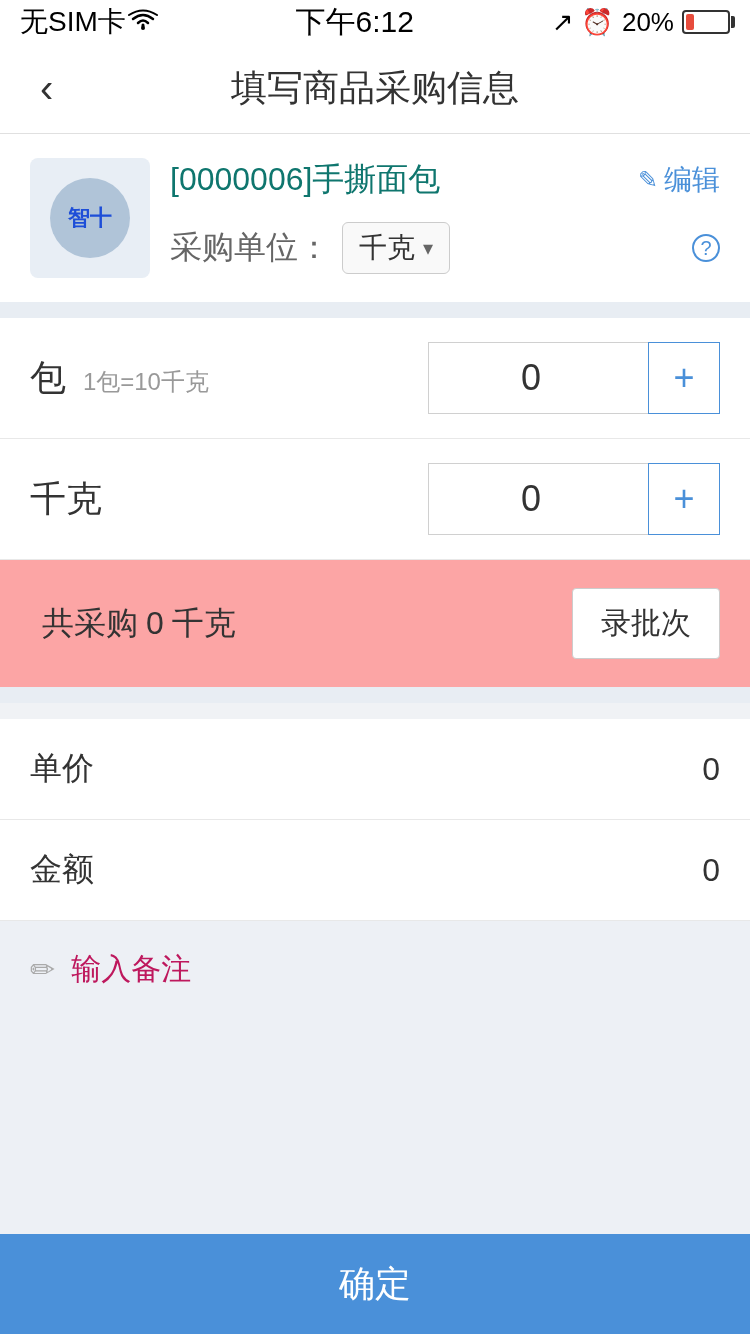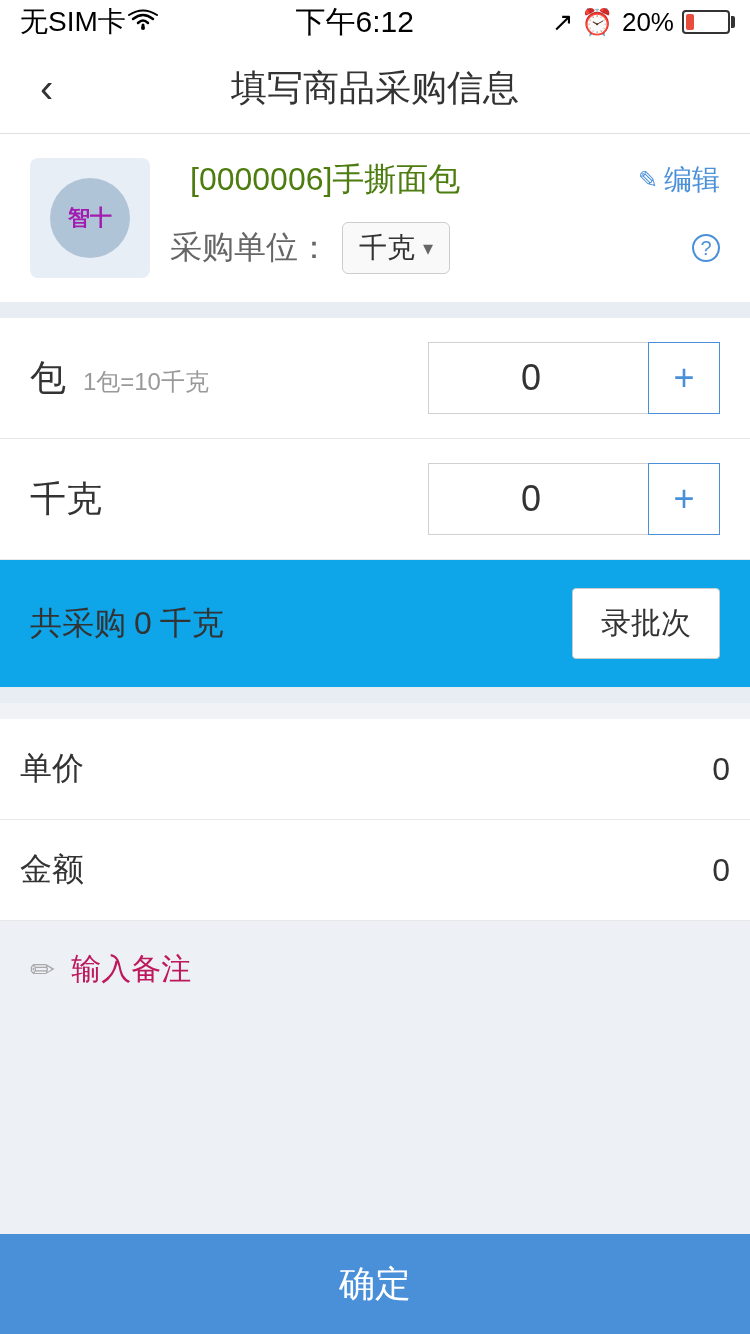--- a/index.html
+++ b/index.html
@@ -88,37 +88,36 @@
     }
     .product-thumb-inner {
       width: 80px;
       height: 80px;
       border-radius: 50%;
       background: #b0c4d8;
       display: flex;
       align-items: center;
       justify-content: center;
       font-size: 22px;
-      color: #a21caf;
+      color: #1d4ed8;
       font-weight: bold;
     }
     .product-info {
       flex: 1;
     }
     .product-title-row {
       display: flex;
       justify-content: space-between;
       align-items: center;
       margin-bottom: 20px;
     }
     .product-name {
       font-size: 32px;
-      color: #4d7c0f;
+      color: #0f766e;
       font-weight: 500;
-      margin-left: 20px;
     }
     .edit-btn {
       font-size: 28px;
       color: #4a90d9;
       display: flex;
       align-items: center;
       gap: 6px;
       cursor: pointer;
     }
     .edit-icon {
@@ -221,21 +220,22 @@
       display: flex;
       align-items: center;
       justify-content: center;
       font-size: 36px;
       color: #4a90d9;
       cursor: pointer;
     }
 
     
     .total-section {
-      background: #0ea5e9;
+      background: #fca5a5;
+      padding-left: 12px;
     }
     .total-row {
       display: flex;
       align-items: center;
       padding: 28px 30px;
       border-bottom: none;
     }
     .total-label {
       font-size: 32px;
       color: #333;
@@ -257,21 +257,21 @@
     }
 
     
     .info-section {
       background: #fff;
       margin-top: 16px;
     }
     .info-row {
       display: flex;
       align-items: center;
-      padding: 28px 20px;
+      padding: 28px 30px;
       border-bottom: 1px solid #e8e8e8;
     }
     .info-label {
       font-size: 32px;
       color: #333;
     }
     .info-value {
       margin-left: auto;
       font-size: 32px;
       color: #333;

